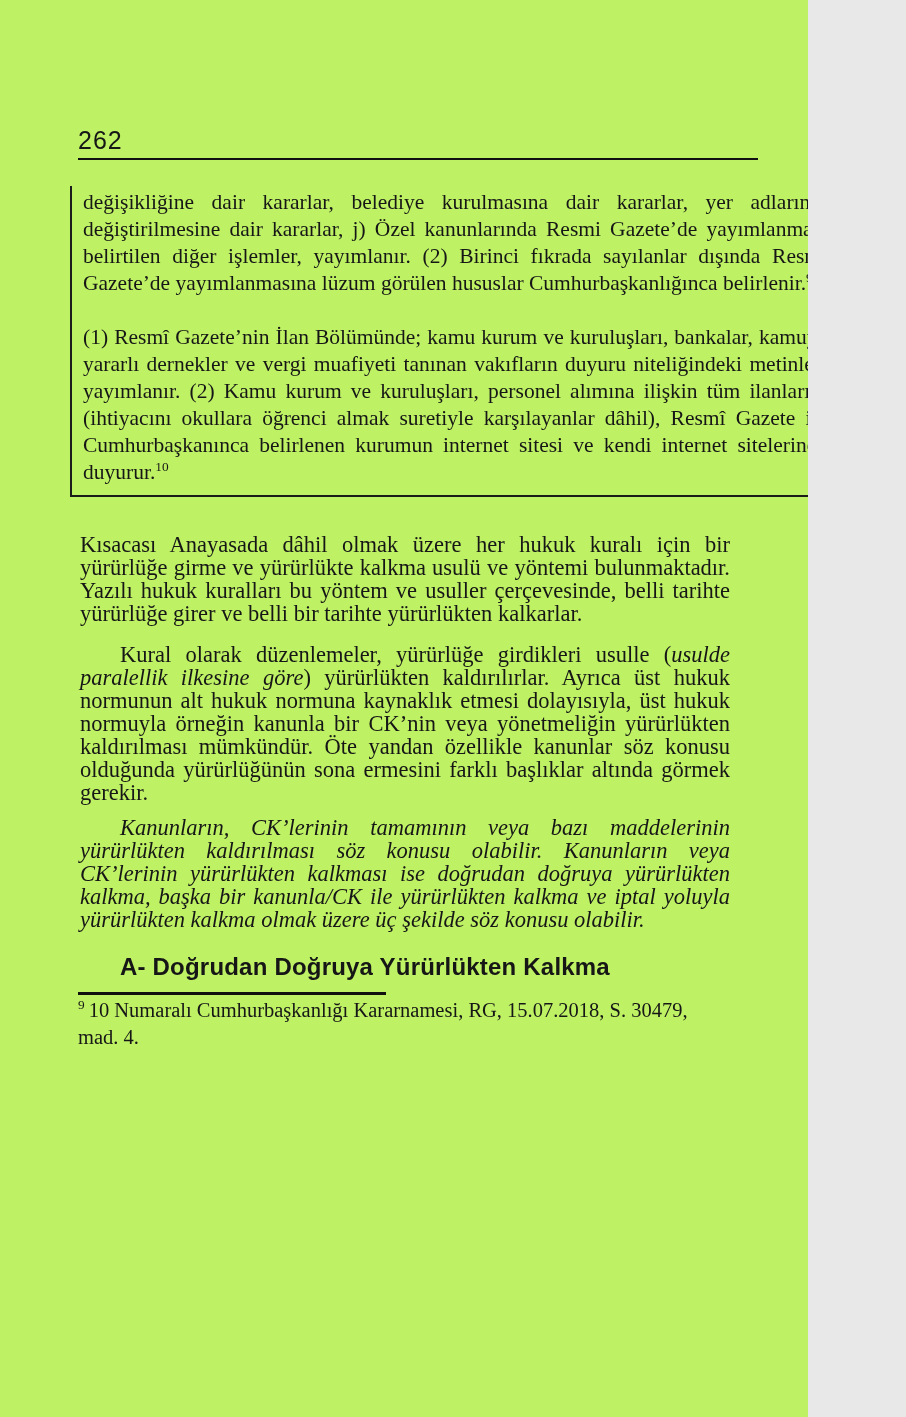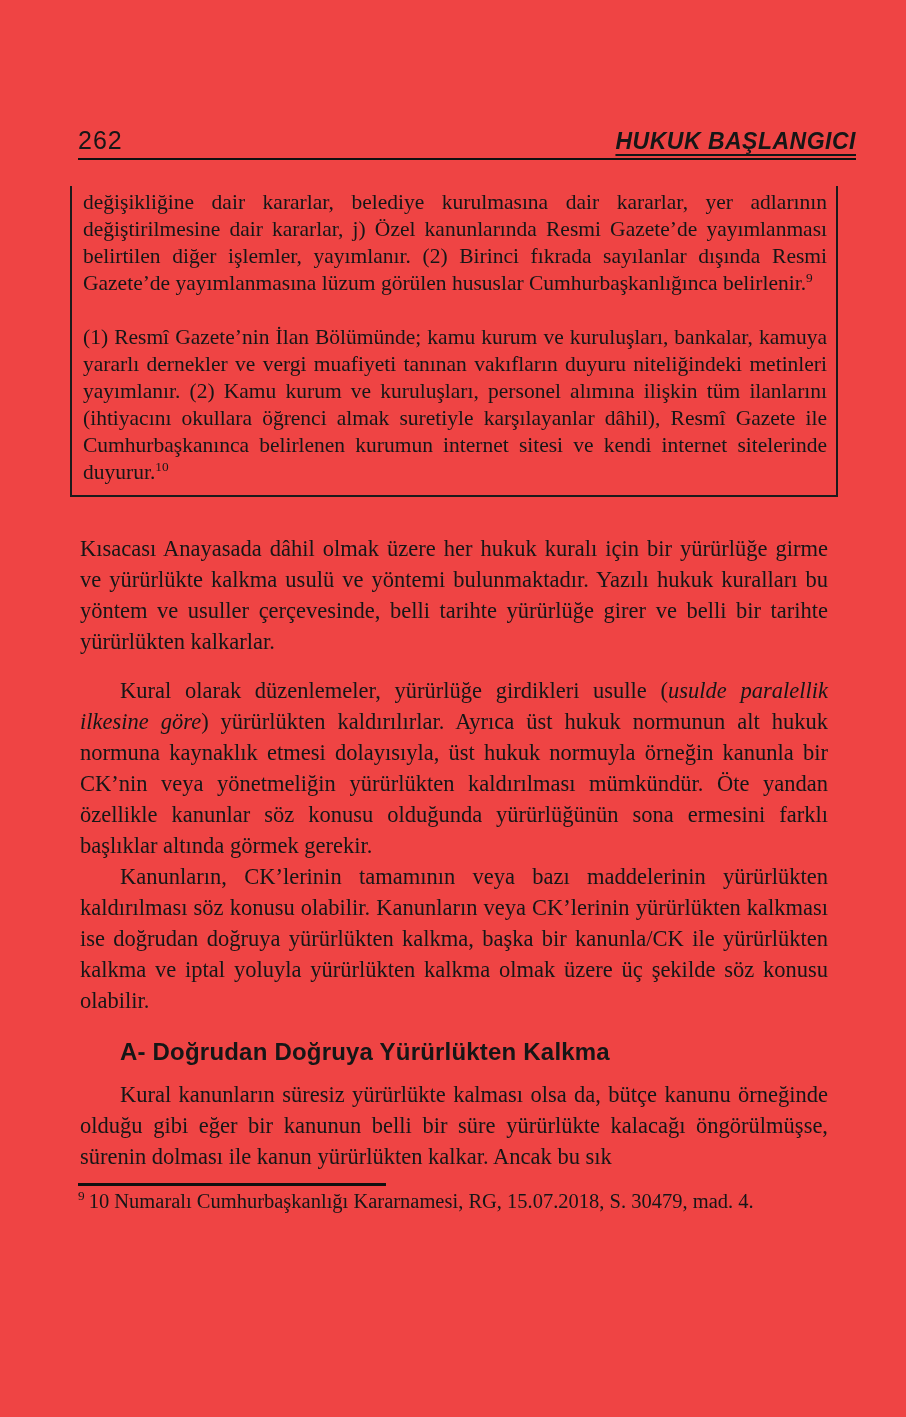--- a/index.html
+++ b/index.html
@@ -1,21 +1,21 @@
 <!DOCTYPE html>
 <html lang="tr"><head>
 <meta charset="utf-8">
 <style>
   * { margin: 0; padding: 0; box-sizing: border-box; }
   html, body { background: #e8e8e8; }
   .page {
     position: relative;
-    width: 906px;
+    width: 808px;
     height: 1417px;
-    background: #ef4444;
+    background: #bef264;
     color: #161616;
     font-family: "Liberation Serif", serif;
     overflow: hidden;
   }
   
   .page-header {
     display: flex;
     justify-content: space-between;
     align-items: baseline;
     margin: 126px 50px 0 78px;
@@ -50,35 +50,35 @@
     line-height: 27px;
     text-align: justify;
     text-align-last: left;
   }
   .quote-para + .quote-para { margin-top: 27px; }
   
   .body-para {
     margin-left: 80px;
     margin-right: 78px;
     font-size: 22.5px;
-    line-height: 31px;
+    line-height: 23px;
     text-align: justify;
     text-align-last: left;
   }
   .para-kisacasi { margin-top: 36px; }
   .indent { text-indent: 40px; }
   .section-heading {
     margin: 30px 78px 0 80px;
     font-family: "Liberation Sans", sans-serif;
     font-size: 23.5px;
     font-weight: bold;
     letter-spacing: 0.2px;
   }
   .para-kural-olarak { margin-top: 18px; }
-  .para-kanunlarin { margin-top: 0; }
+  .para-kanunlarin { margin-top: 12px; font-style: italic; }
   .subsection-heading {
     margin: 22px 78px 0 120px;
     font-family: "Liberation Sans", sans-serif;
     font-size: 24px;
     font-weight: bold;
     letter-spacing: 0.2px;
   }
   .para-kural-kanunlarin { margin-top: 13px; }
   em { font-style: italic; }
   sup.fn-ref {
@@ -104,38 +104,36 @@
     margin-right: 4px;
   }
 </style>
 </head>
 <body>
 
 <div class="page">
 
   <header class="page-header">
     <span class="page-number">262</span>
-    <span class="running-title">HUKUK BAŞLANGICI</span>
   </header>
   <div class="header-rule"></div>
 
   <div class="quote-box">
     <p class="quote-para"><span>değişikliğine dair kararlar, belediye kurulmasına dair kararlar, yer adlarının değiştirilmesine dair kararlar, j) Özel kanunlarında Resmi Gazete’de yayımlanması belirtilen diğer işlemler, yayımlanır. (2) Birinci fıkrada sayılanlar dışında Resmi Gazete’de yayımlanmasına lüzum görülen hususlar Cumhurbaşkanlığınca belirlenir.</span><sup class="fn-ref">9</sup></p>
     <p class="quote-para"><span>(1) Resmî Gazete’nin İlan Bölümünde; kamu kurum ve kuruluşları, bankalar, kamuya yararlı dernekler ve vergi muafiyeti tanınan vakıfların duyuru niteliğindeki metinleri yayımlanır. (2) Kamu kurum ve kuruluşları, personel alımına ilişkin tüm ilanlarını (ihtiyacını okullara öğrenci almak suretiyle karşılayanlar dâhil), Resmî Gazete ile Cumhurbaşkanınca belirlenen kurumun internet sitesi ve kendi internet sitelerinde duyurur.</span><sup class="fn-ref">10</sup></p>
   </div>
 
   <p class="body-para para-kisacasi">Kısacası Anayasada dâhil olmak üzere her hukuk kuralı için bir yürürlüğe girme ve yürürlükte kalkma usulü ve yöntemi bulunmaktadır. Yazılı hukuk kuralları bu yöntem ve usuller çerçevesinde, belli tarihte yürürlüğe girer ve belli bir tarihte yürürlükten kalkarlar.</p>
 
 
   <p class="body-para indent para-kural-olarak"><span>Kural olarak düzenlemeler, yürürlüğe girdikleri usulle (</span><em>usulde paralellik ilkesine göre</em><span>) yürürlükten kaldırılırlar. Ayrıca üst hukuk normunun alt hukuk normuna kaynaklık etmesi dolayısıyla, üst hukuk normuyla örneğin kanunla bir CK’nin veya yönetmeliğin yürürlükten kaldırılması mümkündür. Öte yandan özellikle kanunlar söz konusu olduğunda yürürlüğünün sona ermesini farklı başlıklar altında görmek gerekir.</span></p>
 
   <p class="body-para indent para-kanunlarin">Kanunların, CK’lerinin tamamının veya bazı maddelerinin yürürlükten kaldırılması söz konusu olabilir. Kanunların veya CK’lerinin yürürlükten kalkması ise doğrudan doğruya yürürlükten kalkma, başka bir kanunla/CK ile yürürlükten kalkma ve iptal yoluyla yürürlükten kalkma olmak üzere üç şekilde söz konusu olabilir.</p>
 
   <h3 class="subsection-heading">A- Doğrudan Doğruya Yürürlükten Kalkma</h3>
 
-  <p class="body-para indent para-kural-kanunlarin">Kural kanunların süresiz yürürlükte kalması olsa da, bütçe kanunu örneğinde olduğu gibi eğer bir kanunun belli bir süre yürürlükte kalacağı öngörülmüşse, sürenin dolması ile kanun yürürlükten kalkar. Ancak bu sık</p>
 
   <footer class="footnotes">
     <div class="footnote-rule"></div>
     <p class="footnote"><sup class="fn-marker">9</sup><span>10 Numaralı Cumhurbaşkanlığı Kararnamesi, RG, 15.07.2018, S. 30479, mad. 4.</span></p>
   </footer>
 
 </div>
 
 </body></html>

